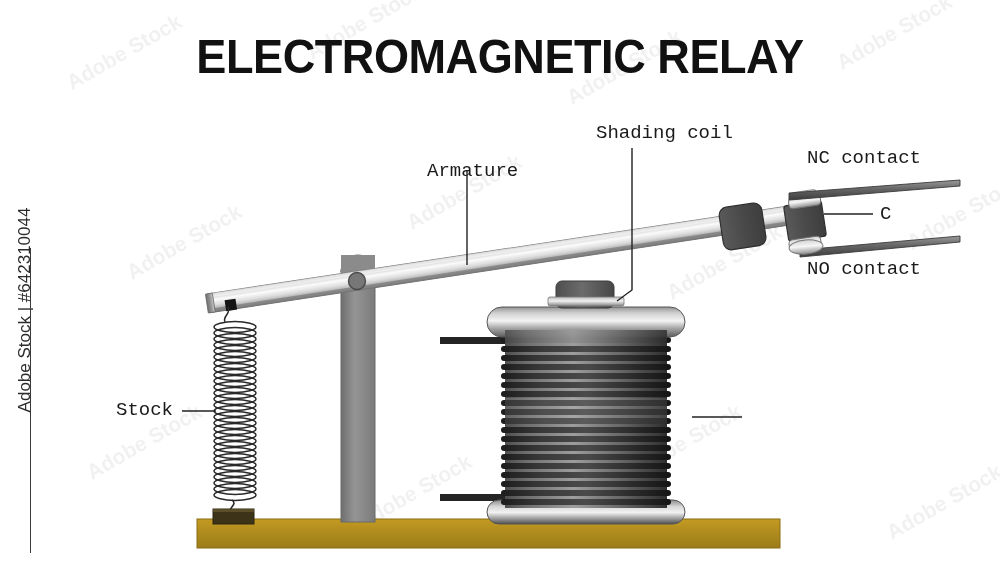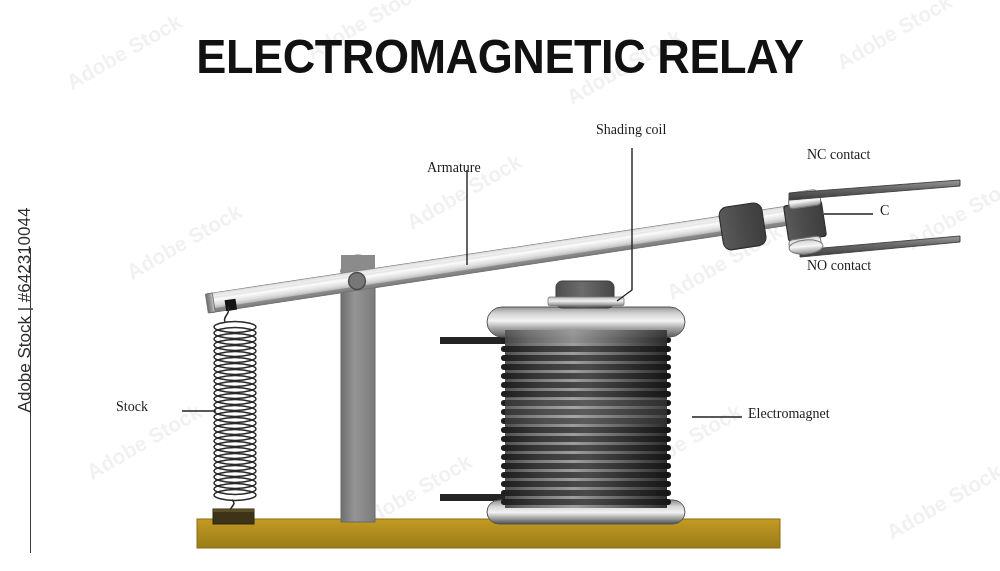--- a/index.html
+++ b/index.html
@@ -25,22 +25,22 @@
     font-weight: bold;
     font-size: 49px;
     letter-spacing: -0.5px;
     color: #111111;
     transform: scaleX(0.92);
     transform-origin: 50% 50%;
     white-space: nowrap;
   }
   .label {
     position: absolute;
-    font-family: Liberation Serif, serif;
-    font-size: 14px;
+    font-family: Liberation Mono, monospace;
+    font-size: 19px;
     color: #1a1a1a;
     white-space: nowrap;
   }
   #watermark-sidebar {
     position: absolute;
     left: 2px;
     top: 0px;
     width: 30px;
     height: 571px;
     pointer-events: none;
@@ -319,15 +319,14 @@
       <line x1="692" y1="417" x2="742" y2="417"></line>
     </g>
   </svg>
 
   <div class="label" style="left:427px; top:160px;">Armature</div>
   <div class="label" style="left:596px; top:122px;">Shading coil</div>
   <div class="label" style="left:807px; top:147px;">NC contact</div>
   <div class="label" style="left:880px; top:203px;">C</div>
   <div class="label" style="left:807px; top:258px;">NO contact</div>
   <div class="label" style="left:116px; top:399px;">Stock</div>
-  <div class="label" style="left:748px; top:406px;">Electromagnet</div>
 
 </div>
 
 </body></html>

